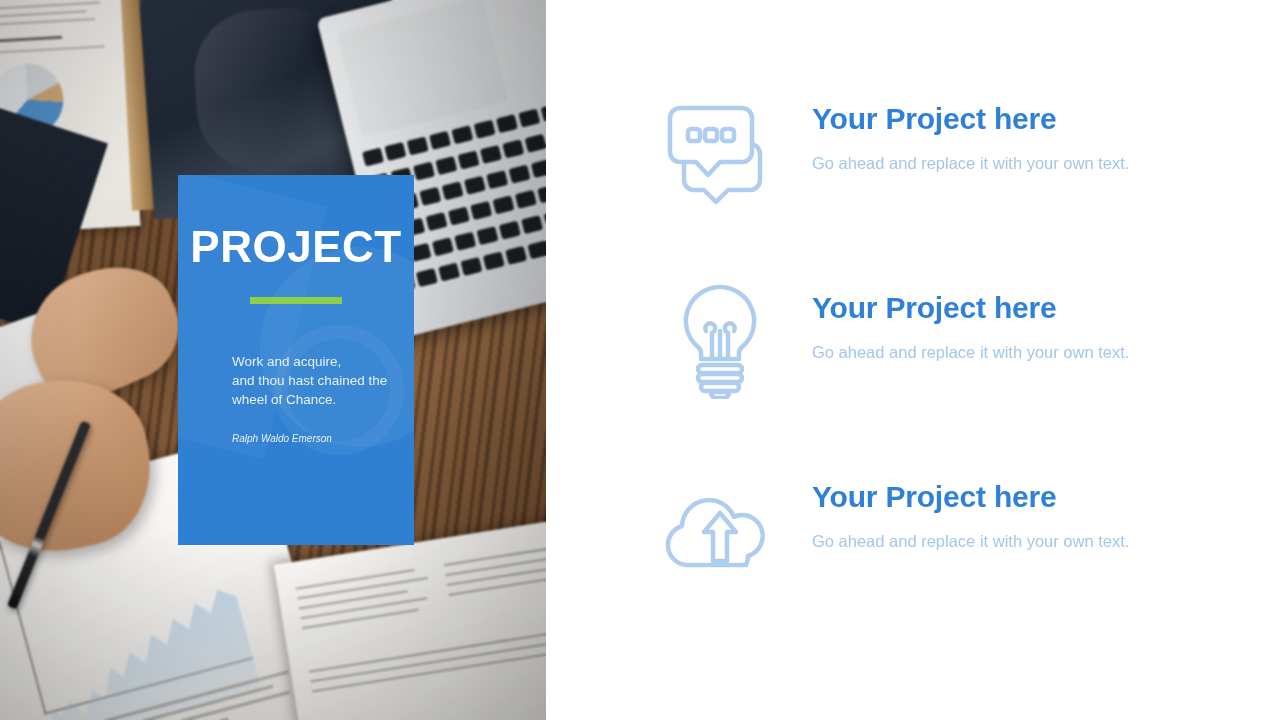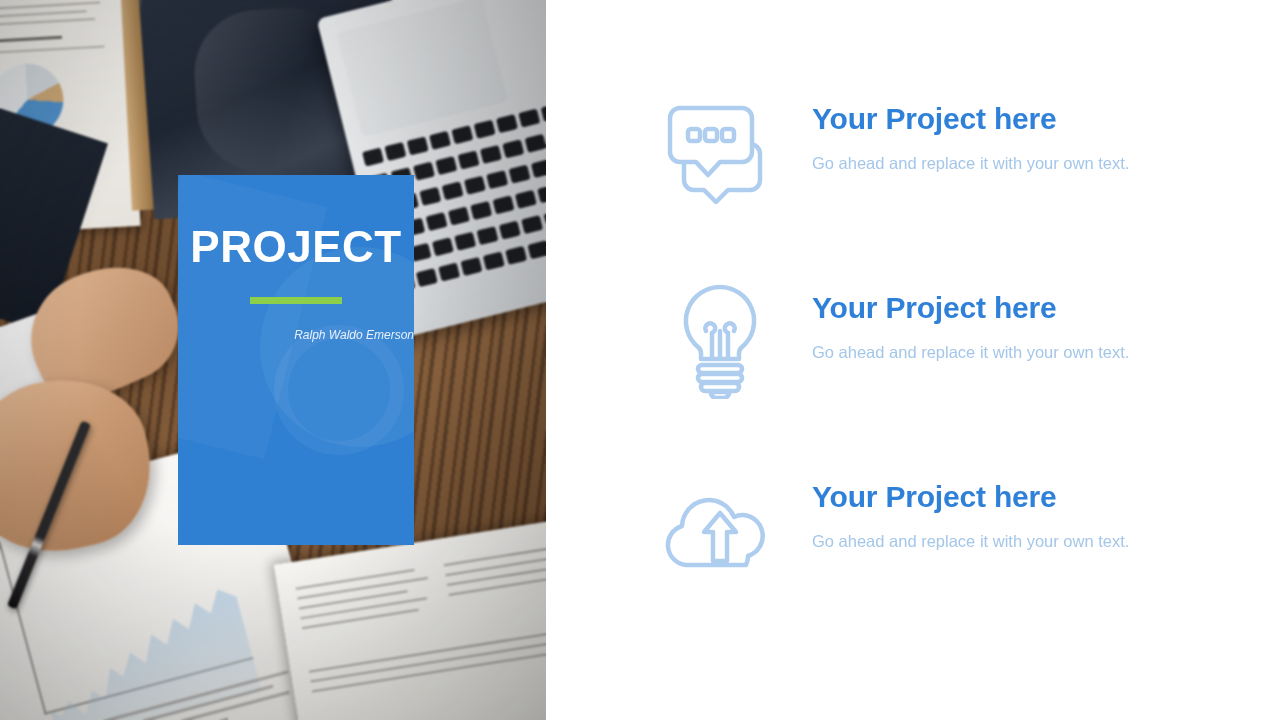--- a/index.html
+++ b/index.html
@@ -179,21 +179,21 @@
   .card-title .l2{ display:block; padding-top:20px; }
   .accent{
     width:92px; height:7px; background:#8ccf4a;
     margin:28px auto 0 auto;
   }
   .quote{
     margin:48px 0 0 54px; color:#e8f1fb; font-size:13.5px; line-height:19px;
     max-width:190px;
   }
   .author{
-    margin:24px 0 0 54px; color:#e8f1fb; font-size:12px; font-style:italic;text-align:right;
+    margin:24px 0 0 54px; color:#e8f1fb; font-size:10px; font-style:italic;
   }
 
   
   .right { position:absolute; left:546px; top:0; width:734px; height:720px; background:#fff; }
   .row { position:absolute; left:114px; width:620px; height:120px; display:flex; align-items:flex-start; }
   .row-1{ top:96px; }
   .row-2{ top:285px; }
   .row-3{ top:474px; }
   .icon-wrap{ width:120px; height:110px; flex:0 0 120px; display:flex; align-items:center; justify-content:center; }
   .txt-wrap{ flex:1; padding-left:32px; padding-top:6px; }
@@ -321,20 +321,23 @@
 
   <div class="card">
     <div class="wm1"></div>
     <div class="wm2"></div>
     <div class="wm3"></div>
     <div class="card-inner">
       <div class="card-title">
         <span class="l1">PROJECT</span>
       </div>
       <div class="accent"></div>
+      <div class="quote" style="white-space:pre-line">Work and acquire,
+and thou hast chained the
+wheel of Chance.</div>
       <div class="author">Ralph Waldo Emerson</div>
     </div>
   </div>
 
   <div class="right">
 
     <div class="row row-1">
       <div class="icon-wrap">
         <svg width="112" height="106" viewBox="0 0 112 106" fill="none" stroke="#aecdef" stroke-width="4.5" stroke-linecap="round" stroke-linejoin="round">
           <path d="M30 46 h56 a10 10 0 0 1 10 10 v26 a10 10 0 0 1 -10 10 h-22 l-12 12 -12 -12 h-10 a10 10 0 0 1 -10 -10 v-26 a10 10 0 0 1 10 -10 z"></path>

